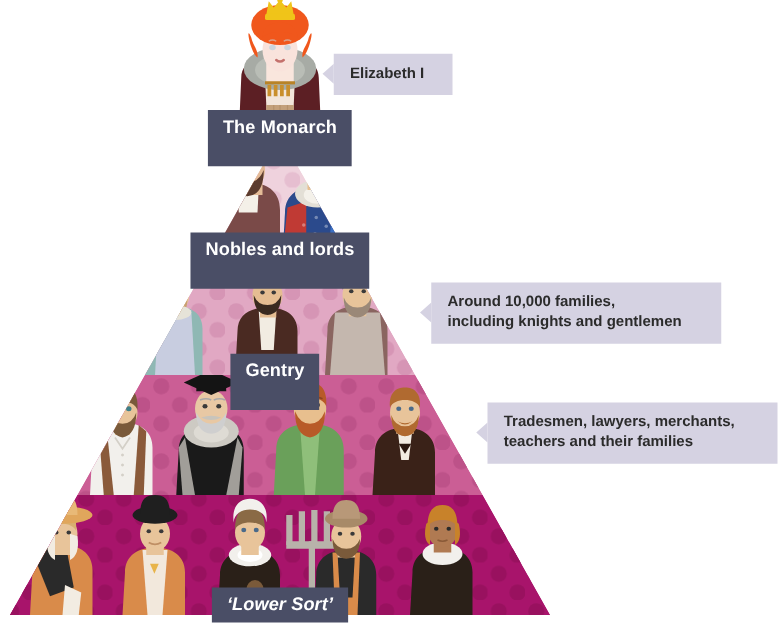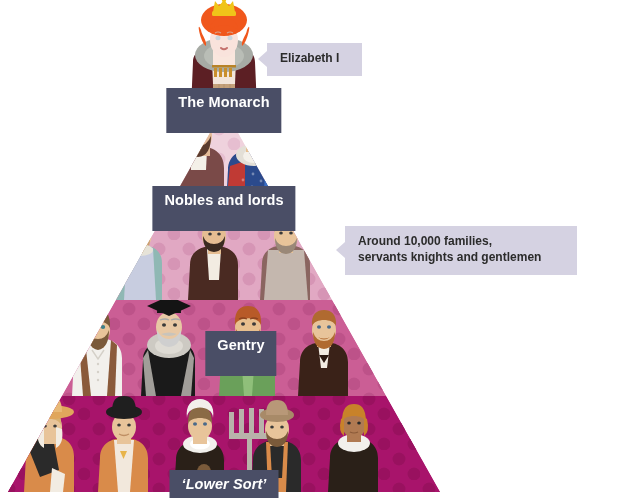--- a/index.html
+++ b/index.html
@@ -710,29 +710,31 @@
     </g>
   </svg>
 
   
   <div class="tier-plaque" style="left:224px; top:88px;">
     <span>The Monarch</span>
   </div>
   <div class="tier-plaque" style="left:224px; top:186px;">
     <span>Nobles and lords</span>
   </div>
-  <div class="tier-plaque" style="left:241px; top:283px;margin-top:48px;">
+  <div class="tier-plaque" style="left:220px; top:283px;">
     <span>Gentry</span>
   </div>
   <div class="tier-plaque" style="left:224px; top:470px;font-style:italic;">
     <span>‘Lower Sort’</span>
   </div>
 
   
   <div class="callout" style="left:267px; top:43px; width:95px;">Elizabeth I</div>
 
 
   <div class="callout" style="left:345px; top:226px; width:232px;">Around 10,000 families,
-servants knights and gentlemen</div>
-
+including knights and gentlemen</div>
+
+  <div class="callout" style="left:390px; top:322px; width:232px;">Tradesmen, lawyers, merchants,
+teachers and their families</div>
 
 
 </div>
 
 </body></html>

